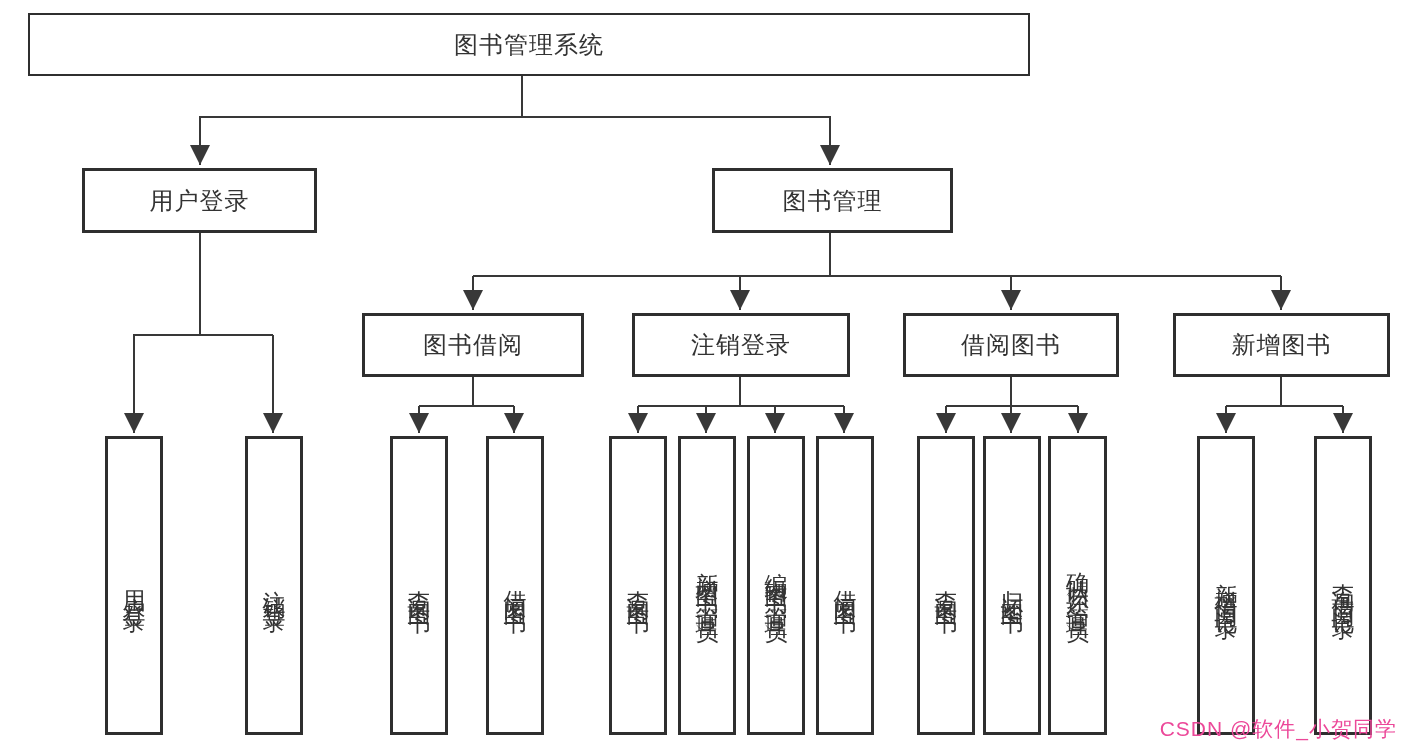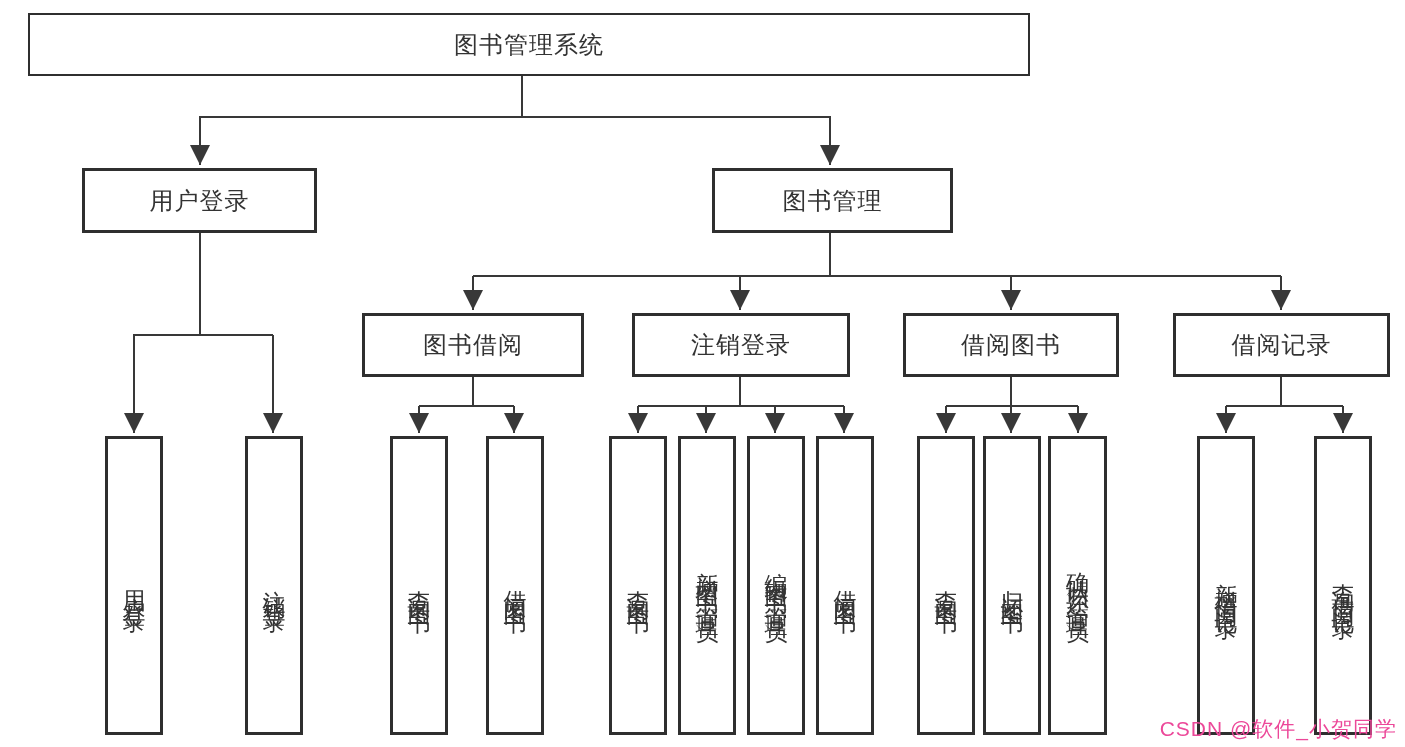--- a/index.html
+++ b/index.html
@@ -104,21 +104,21 @@
   <div class="node" style="left:362px;top:313px;width:222px;height:64px">
     <span class="hlabel">图书借阅</span>
   </div>
   <div class="node" style="left:632px;top:313px;width:218px;height:64px">
     <span class="hlabel">注销登录</span>
   </div>
   <div class="node" style="left:903px;top:313px;width:216px;height:64px">
     <span class="hlabel">借阅图书</span>
   </div>
   <div class="node" style="left:1173px;top:313px;width:217px;height:64px">
-    <span class="hlabel">借阅记录</span>
+    <span class="hlabel">新增图书</span>
   </div>
 
   <div class="node vnode" style="left:105px">
     <span class="vlabel">用户登录</span>
   </div>
   <div class="node vnode" style="left:245px">
     <span class="vlabel">注销登录</span>
   </div>
 
   <div class="node vnode" style="left:390px">

